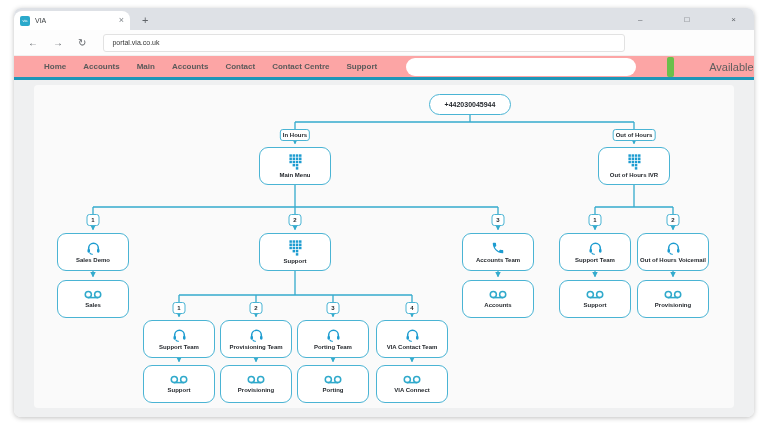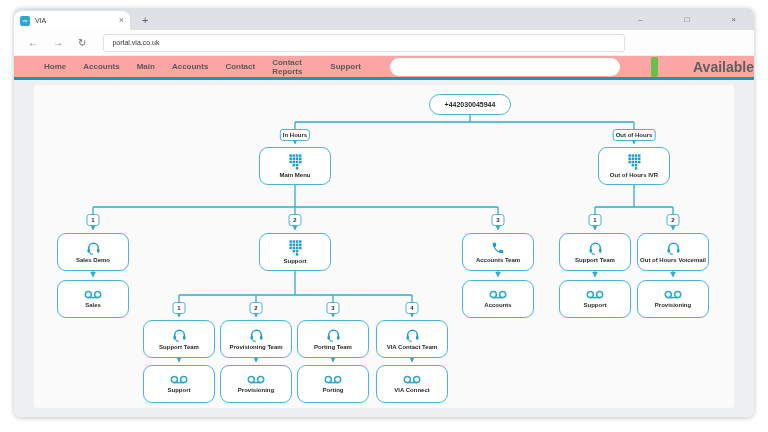--- a/index.html
+++ b/index.html
@@ -18,21 +18,21 @@
   .newtab{margin:0 0 4px 12px;font-size:11px;color:#5f6368;}
   .wincontrols{margin-left:auto;display:flex;gap:42px;padding:0 18px 6px 0;font-size:8px;color:#5f6368;}
   .urlrow{height:25px;background:#fdfdfd;display:flex;align-items:center;padding-left:14px;
     gap:15px;font-size:10px;color:#5f6368;border-bottom:1px solid #f0f0f0;}
   .urlfield{width:512px;height:16px;background:#fff;border:1px solid #e2e2e2;border-radius:3px;
     font-size:7px;color:#333;display:flex;align-items:center;padding-left:8px;margin-left:2px;}
   .navbar{height:21px;background:#fca5a5;display:flex;align-items:center;padding-left:30px;
     gap:17px;font-size:8px;font-weight:600;color:#5a5a5a;}
   .navsearch{width:230px;height:18px;background:#fff;border-radius:9px;margin-left:12px;flex:0 0 auto;}
   .statusbar{width:7px;height:20px;border-radius:2px;margin-left:14px;flex:0 0 auto;}
-  .statuslabel{margin-left:18px;font-weight:700;color:#5f5f5f;font-size:14px;}
+  .statuslabel{margin-left:18px;font-weight:400;color:#5f5f5f;font-size:11px;}
   .tealline{height:3px;}
   .content{position:absolute;left:0;top:72px;width:740px;height:337px;background:#eff0f1;}
   .card{position:absolute;left:20px;top:5px;right:20px;bottom:9px;background:#fafafa;border-radius:4px;}
 
   
   .connectors{position:absolute;left:0;top:0;width:768px;height:432px;z-index:2;pointer-events:none;}
   .node{position:absolute;width:72px;height:38px;background:#fff;border:1.6px solid #4ab4d4;
     border-radius:9px;display:flex;flex-direction:column;align-items:center;justify-content:center;
     gap:2px;z-index:3;box-sizing:border-box;}
   .nlabel{font-size:6px;font-weight:700;color:#1f2328;white-space:nowrap;}
@@ -105,21 +105,21 @@
       <span>↻</span>
       <div class="urlfield">portal.via.co.uk</div>
     </div>
 
     <div class="navbar">
       <span>Home</span>
       <span>Accounts</span>
       <span>Main</span>
       <span>Accounts</span>
       <span>Contact</span>
-      <span>Contact Reports</span>
+      <span>Contact Centre</span>
       <span>Support</span>
       <div class="navsearch"></div>
       <div class="statusbar" style="background:#6abf4b"></div>
       <span class="statuslabel">Available</span>
     </div>
 
     <div class="tealline" style="background:#1e96b8"></div>
 
     <div class="content">
       <div class="card"></div>

